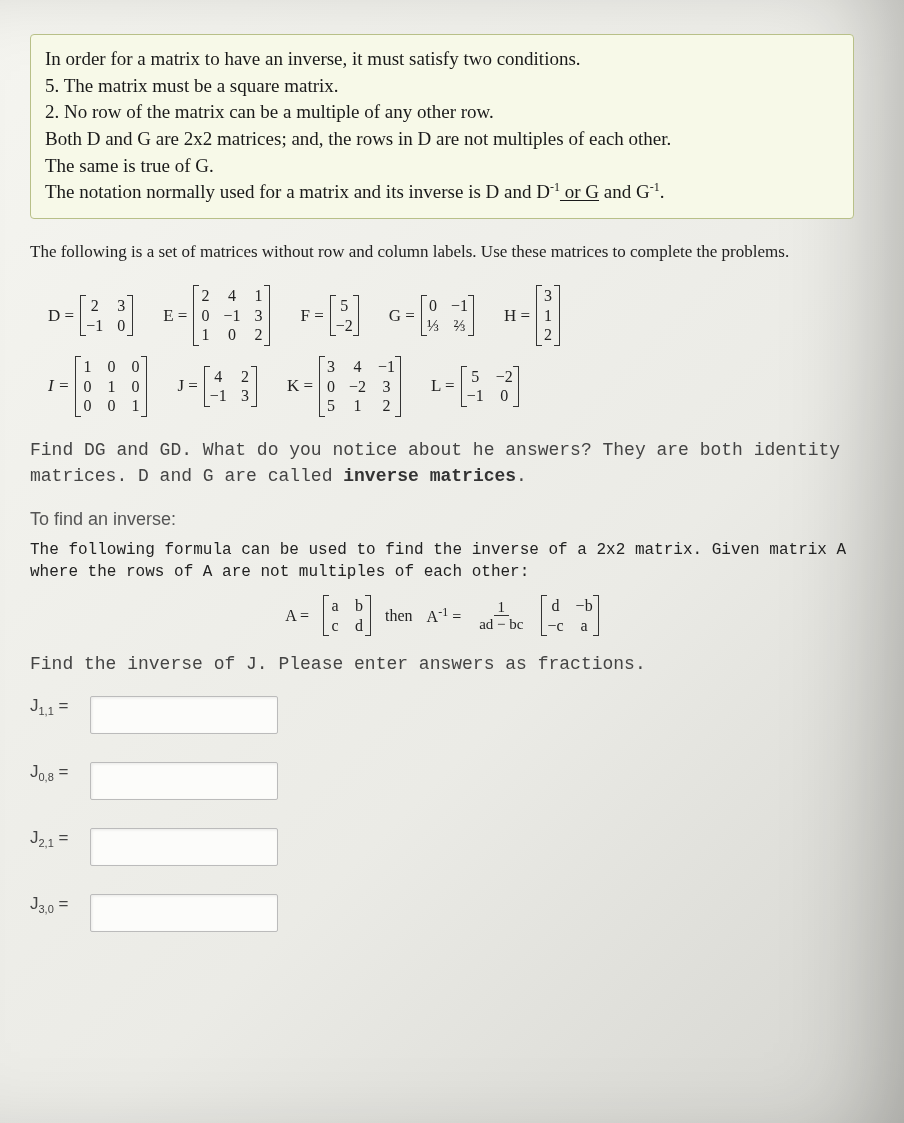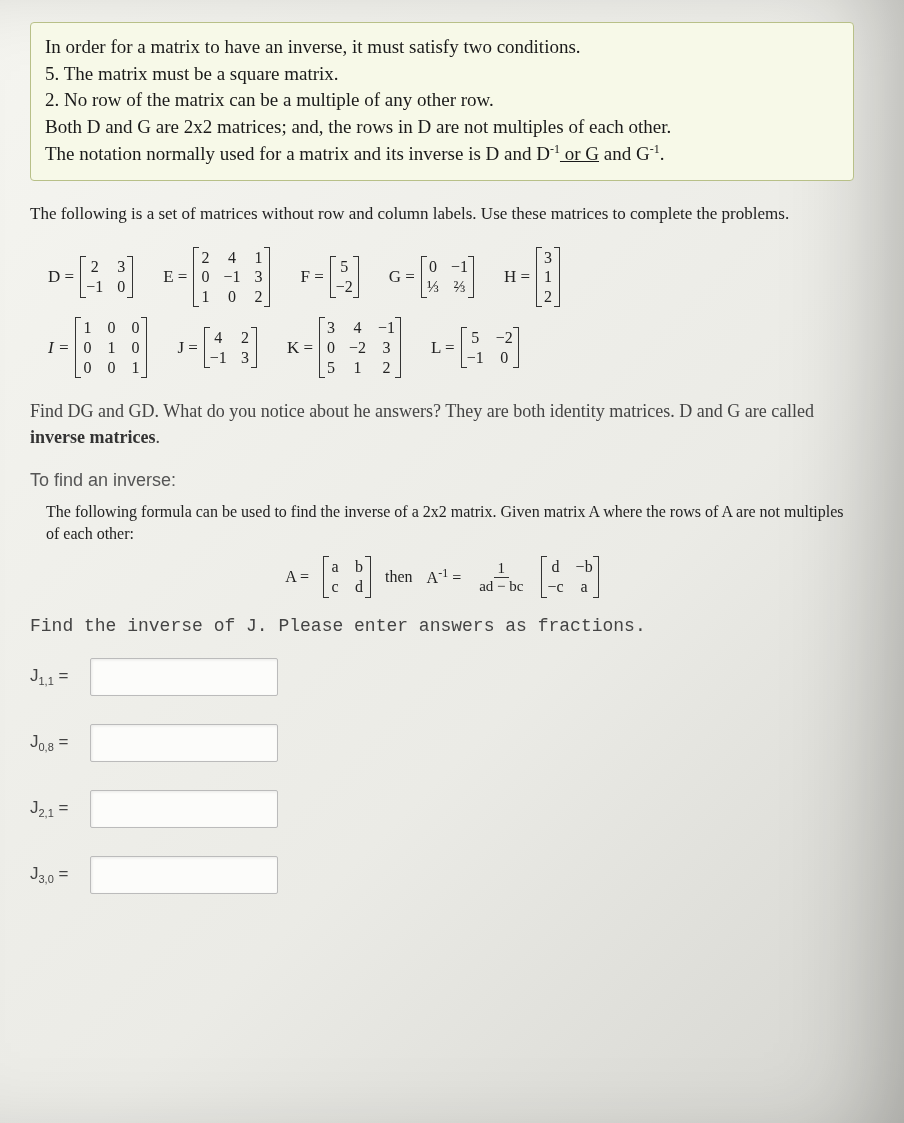--- a/index.html
+++ b/index.html
@@ -1,59 +1,60 @@
 <!DOCTYPE html>
 <html><head>
 <meta charset="utf-8">
 <style>
 body{margin:0;padding:0;background:#d8d8d8;font-family:Georgia,'Times New Roman',serif;color:#222}
 .page{width:904px;height:1123px;background:linear-gradient(135deg,#f5f5f0 0%,#ebebe6 60%,#d5d5d0 100%);position:relative;box-shadow:inset -60px 0 100px -40px rgba(0,0,0,0.25)}
-.content{padding:22px 50px 20px 30px}
+.content{padding:34px 50px 20px 30px}
 .info-box{background:#f7f9e8;border:1px solid #b8c088;border-radius:4px;padding:10px 14px 12px 14px;font-family:'Times New Roman',serif;font-size:19px;line-height:1.35;color:#1a1a1a;margin-bottom:22px}
 .info-box .line{margin:1px 0}
 .uline{text-decoration:underline}
 .section-text{font-family:'Times New Roman',serif;font-size:17px;color:#222;margin:23px 0}
 .matrices-row{display:flex;align-items:center;flex-wrap:wrap;gap:22px 30px;margin:6px 0 10px 18px;font-family:'Times New Roman',serif;font-size:17px}
 .mat-item{display:flex;align-items:center;gap:3px}
 .mat-label{margin-right:3px}
 .matrix{display:inline-flex;position:relative;padding:2px 6px}
 .matrix::before,.matrix::after{content:"";position:absolute;top:0;bottom:0;width:5px;border-top:1.5px solid #333;border-bottom:1.5px solid #333}
 .matrix::before{left:0;border-left:1.5px solid #333}
 .matrix::after{right:0;border-right:1.5px solid #333}
 .mgrid{display:grid;gap:2px 12px;align-items:center}
 .c2{grid-template-columns:repeat(2,auto)}
 .c3{grid-template-columns:repeat(3,auto)}
 .c1{grid-template-columns:auto}
 .mgrid span{min-width:12px;text-align:center;font-size:16px;line-height:1.1}
-.question{font-family:Liberation Serif, serif;font-size:18px;color:#444;margin:20px 0;line-height:1.45}
+.question{font-family:Liberation Mono, monospace;font-size:18px;color:#444;margin:20px 0;line-height:1.45}
 .question b{font-weight:bold;color:#333}
 .sub-head{font-family:Liberation Sans, sans-serif;font-size:18px;color:#555;margin:16px 0 10px 0}
-.formula-text{font-family:Liberation Serif, serif;font-size:16px;color:#222;margin:8px 0 12px 16px;line-height:1.35}
+.formula-text{font-family:Liberation Mono, monospace;font-size:16px;color:#222;margin:8px 0 12px 0;line-height:1.35}
 .formula-row{display:flex;align-items:center;justify-content:center;gap:14px;font-family:'Times New Roman',serif;font-size:16px;margin:8px 0 16px 0}
 .frac{display:inline-flex;flex-direction:column;align-items:center;font-size:15px;line-height:1.1}
 .frac .num{border-bottom:1px solid #333;padding:0 4px}
 .frac .den{padding:0 4px}
 .prompt{font-family:Liberation Mono, monospace;font-size:18px;color:#444;margin:18px 0 22px 0}
-.answer-row{display:flex;align-items:center;gap:10px;margin:18px 0 28px 0}
+.answer-row{display:flex;align-items:flex-start;gap:10px;margin:18px 0 28px 0}
 .answer-label{font-family:Arial,Helvetica,sans-serif;font-size:17px;color:#444;min-width:50px}
 .answer-label sub{font-size:11px}
 .answer-input{width:170px;height:36px;background:#fcfcfa;border:1px solid #bbb;border-radius:2px;font-size:16px;padding:0 8px;box-shadow:inset 1px 1px 3px rgba(0,0,0,0.08)}
 .sup{font-size:12px;vertical-align:super}
 </style>
 </head>
 <body>
 
 <div class="page">
 <div class="content">
 
 <div class="info-box">
   <div class="line">In order for a matrix to have an inverse, it must satisfy two conditions.</div>
   <div class="line">5. The matrix must be a square matrix.</div>
   <div class="line">2.  No row of the matrix can be a multiple of any other row.</div>
   <div class="line">Both D and G are 2x2 matrices; and, the rows in D are not multiples of each other.</div>
+  <div class="line">The same is true of G.</div>
   <div class="line">
     <span>The notation normally used for a matrix and its inverse is D and D</span><span class="sup">-1</span><span class="uline"> or  G</span><span> and G</span><span class="sup">-1</span><span>.</span>
   </div>
 </div>
 
 <div class="section-text">The following is a set of matrices without row and column labels.  Use these matrices to complete the problems.</div>
 
 <div class="matrices-row">
   <div class="mat-item">
     <span class="mat-label">D =</span>

